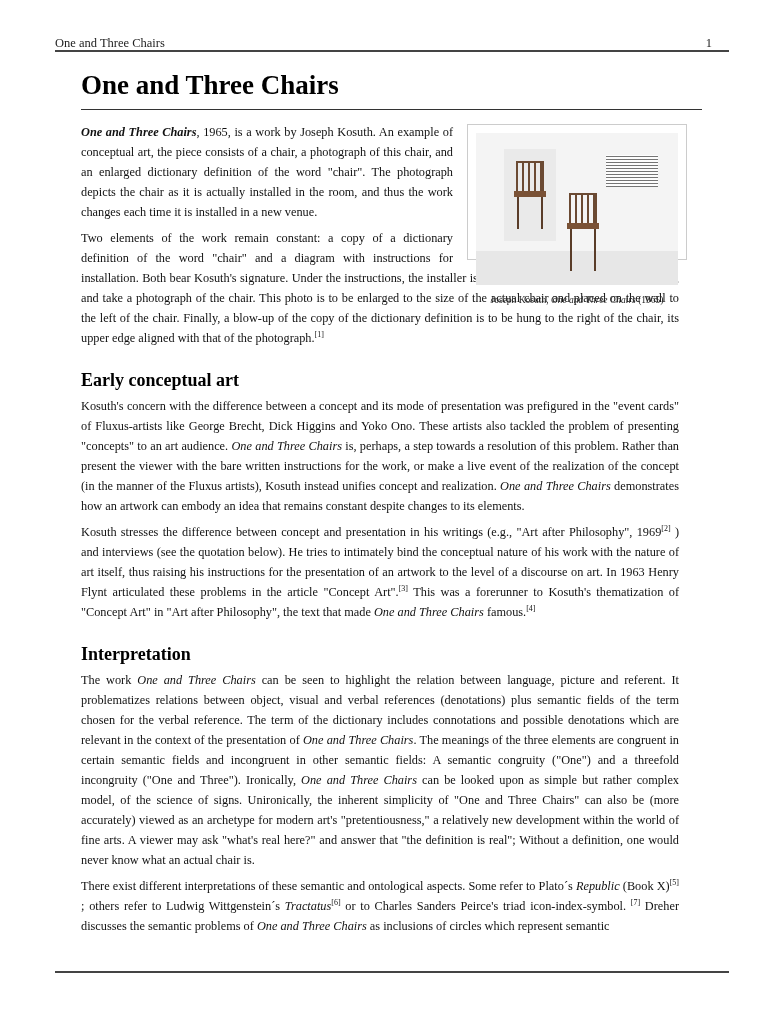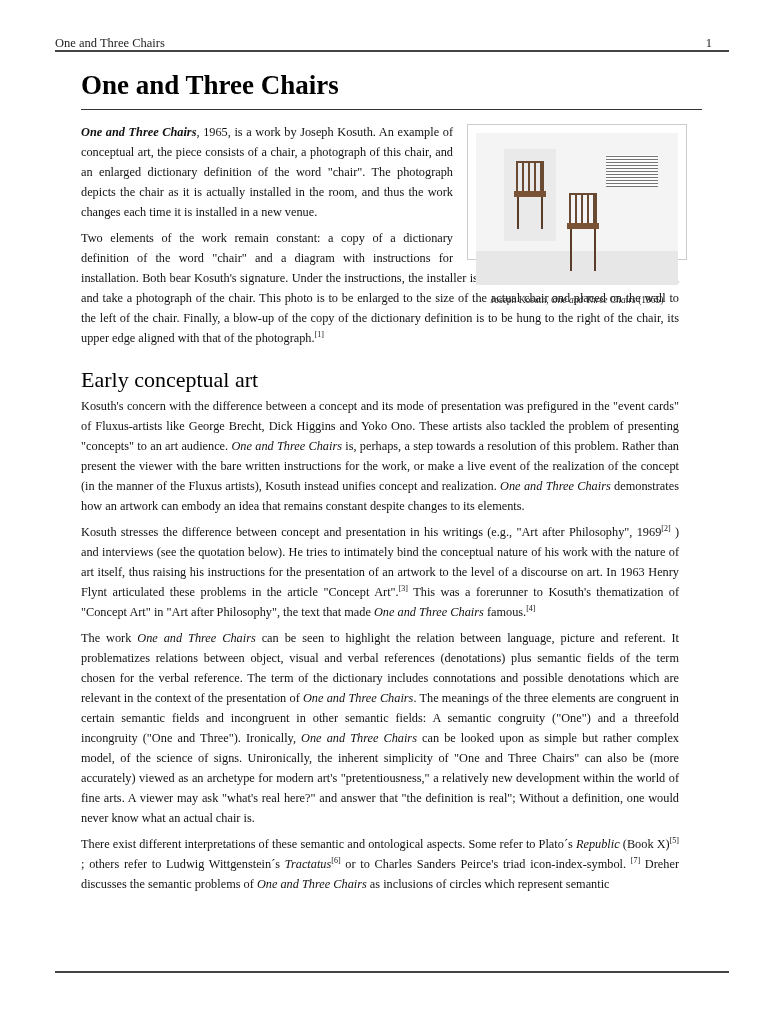--- a/index.html
+++ b/index.html
@@ -38,21 +38,21 @@
     .chair .seat { position: absolute; left: -2px; top: 30px; width: 32px; height: 6px; background: #7a5236; }
     .chair .leg1, .chair .leg2 { position: absolute; top: 36px; width: 2px; height: 32px; background: #5a3d29; }
     .chair .leg1 { left: 1px; }
     .chair .leg2 { right: 1px; }
     .chair-photo { left: 40px; top: 28px; width: 28px; height: 68px; }
     .chair-real { left: 93px; top: 60px; width: 28px; height: 78px; }
     .chair-real .leg1, .chair-real .leg2 { height: 42px; }
     .thumb-caption { position: absolute; left: 0; top: 165px; width: 100%; text-align: center;
       font-size: 9.5px; color: #222; }
 
-    .section-heading { font-size: 22px; font-weight: normal; margin: 22px 0 6px 0; color: #000; }
+    .section-heading { font-size: 18px; font-weight: bold; margin: 22px 0 6px 0; color: #000; }
 
     .footer-rule { position: absolute; left: 55px; top: 971px; width: 674px; height: 2px; background: #444; }
   </style>
 </head>
 <body>
 
 <div class="running-head">
   <span class="rh-title">One and Three Chairs</span>
   <span class="rh-page">1</span>
 </div>
@@ -87,18 +87,19 @@
   </div>
 
   <div id="intro">
       <p><b style="font-style: italic;">One and Three Chairs</b><span>, 1965, is a work by Joseph Kosuth. An example of conceptual art, the piece consists of a chair, a photograph of this chair, and an enlarged dictionary definition of the word "chair". The photograph depicts the chair as it is actually installed in the room, and thus the work changes each time it is installed in a new venue.</span></p>
       <p><span>Two elements of the work remain constant: a copy of a dictionary definition of the word "chair" and a diagram with instructions for installation. Both bear Kosuth's signature. Under the instructions, the installer is to choose a chair, place it before a wall, and take a photograph of the chair. This photo is to be enlarged to the size of the actual chair and placed on the wall to the left of the chair. Finally, a blow-up of the copy of the dictionary definition is to be hung to the right of the chair, its upper edge aligned with that of the photograph.</span><sup>[1]</sup></p>
     </div>
   <div id="sections">
       <div class="section-heading">Early conceptual art</div>
       <p><span>Kosuth's concern with the difference between a concept and its mode of presentation was prefigured in the "event cards" of Fluxus-artists like George Brecht, Dick Higgins and Yoko Ono. These artists also tackled the problem of presenting "concepts" to an art audience. </span><i>One and Three Chairs</i><span> is, perhaps, a step towards a resolution of this problem. Rather than present the viewer with the bare written instructions for the work, or make a live event of the realization of the concept (in the manner of the Fluxus artists), Kosuth instead unifies concept and realization. </span><i>One and Three Chairs</i><span> demonstrates how an artwork can embody an idea that remains constant despite changes to its elements.</span></p>
       <p><span>Kosuth stresses the difference between concept and presentation in his writings (e.g., "Art after Philosophy", 1969</span><sup>[2]</sup><span> ) and interviews (see the quotation below). He tries to intimately bind the conceptual nature of his work with the nature of art itself, thus raising his instructions for the presentation of an artwork to the level of a discourse on art. In 1963 Henry Flynt articulated these problems in the article "Concept Art".</span><sup>[3]</sup><span> This was a forerunner to Kosuth's thematization of "Concept Art" in "Art after Philosophy", the text that made </span><i>One and Three Chairs</i><span> famous.</span><sup>[4]</sup></p>
+      <div class="section-heading">Interpretation</div>
       <p><span>The work </span><i>One and Three Chairs</i><span> can be seen to highlight the relation between language, picture and referent. It problematizes relations between object, visual and verbal references (denotations) plus semantic fields of the term chosen for the verbal reference. The term of the dictionary includes connotations and possible denotations which are relevant in the context of the presentation of </span><i>One and Three Chairs</i><span>. The meanings of the three elements are congruent in certain semantic fields and incongruent in other semantic fields: A semantic congruity ("One") and a threefold incongruity ("One and Three"). Ironically, </span><i>One and Three Chairs</i><span> can be looked upon as simple but rather complex model, of the science of signs. Unironically, the inherent simplicity of "One and Three Chairs" can also be (more accurately) viewed as an archetype for modern art's "pretentiousness," a relatively new development within the world of fine arts. A viewer may ask "what's real here?" and answer that "the definition is real"; Without a definition, one would never know what an actual chair is.</span></p>
       <p><span>There exist different interpretations of these semantic and ontological aspects. Some refer to Plato´s </span><i>Republic</i><span> (Book X)</span><sup>[5]</sup><span> ; others refer to Ludwig Wittgenstein´s </span><i>Tractatus</i><sup>[6]</sup><span> or to Charles Sanders Peirce's triad icon-index-symbol. </span><sup>[7]</sup><span> Dreher discusses the semantic problems of </span><i>One and Three Chairs</i><span> as inclusions of circles which represent semantic</span></p>
     </div>
 </div>
 
 <div class="footer-rule"></div>
 
 </body></html>

